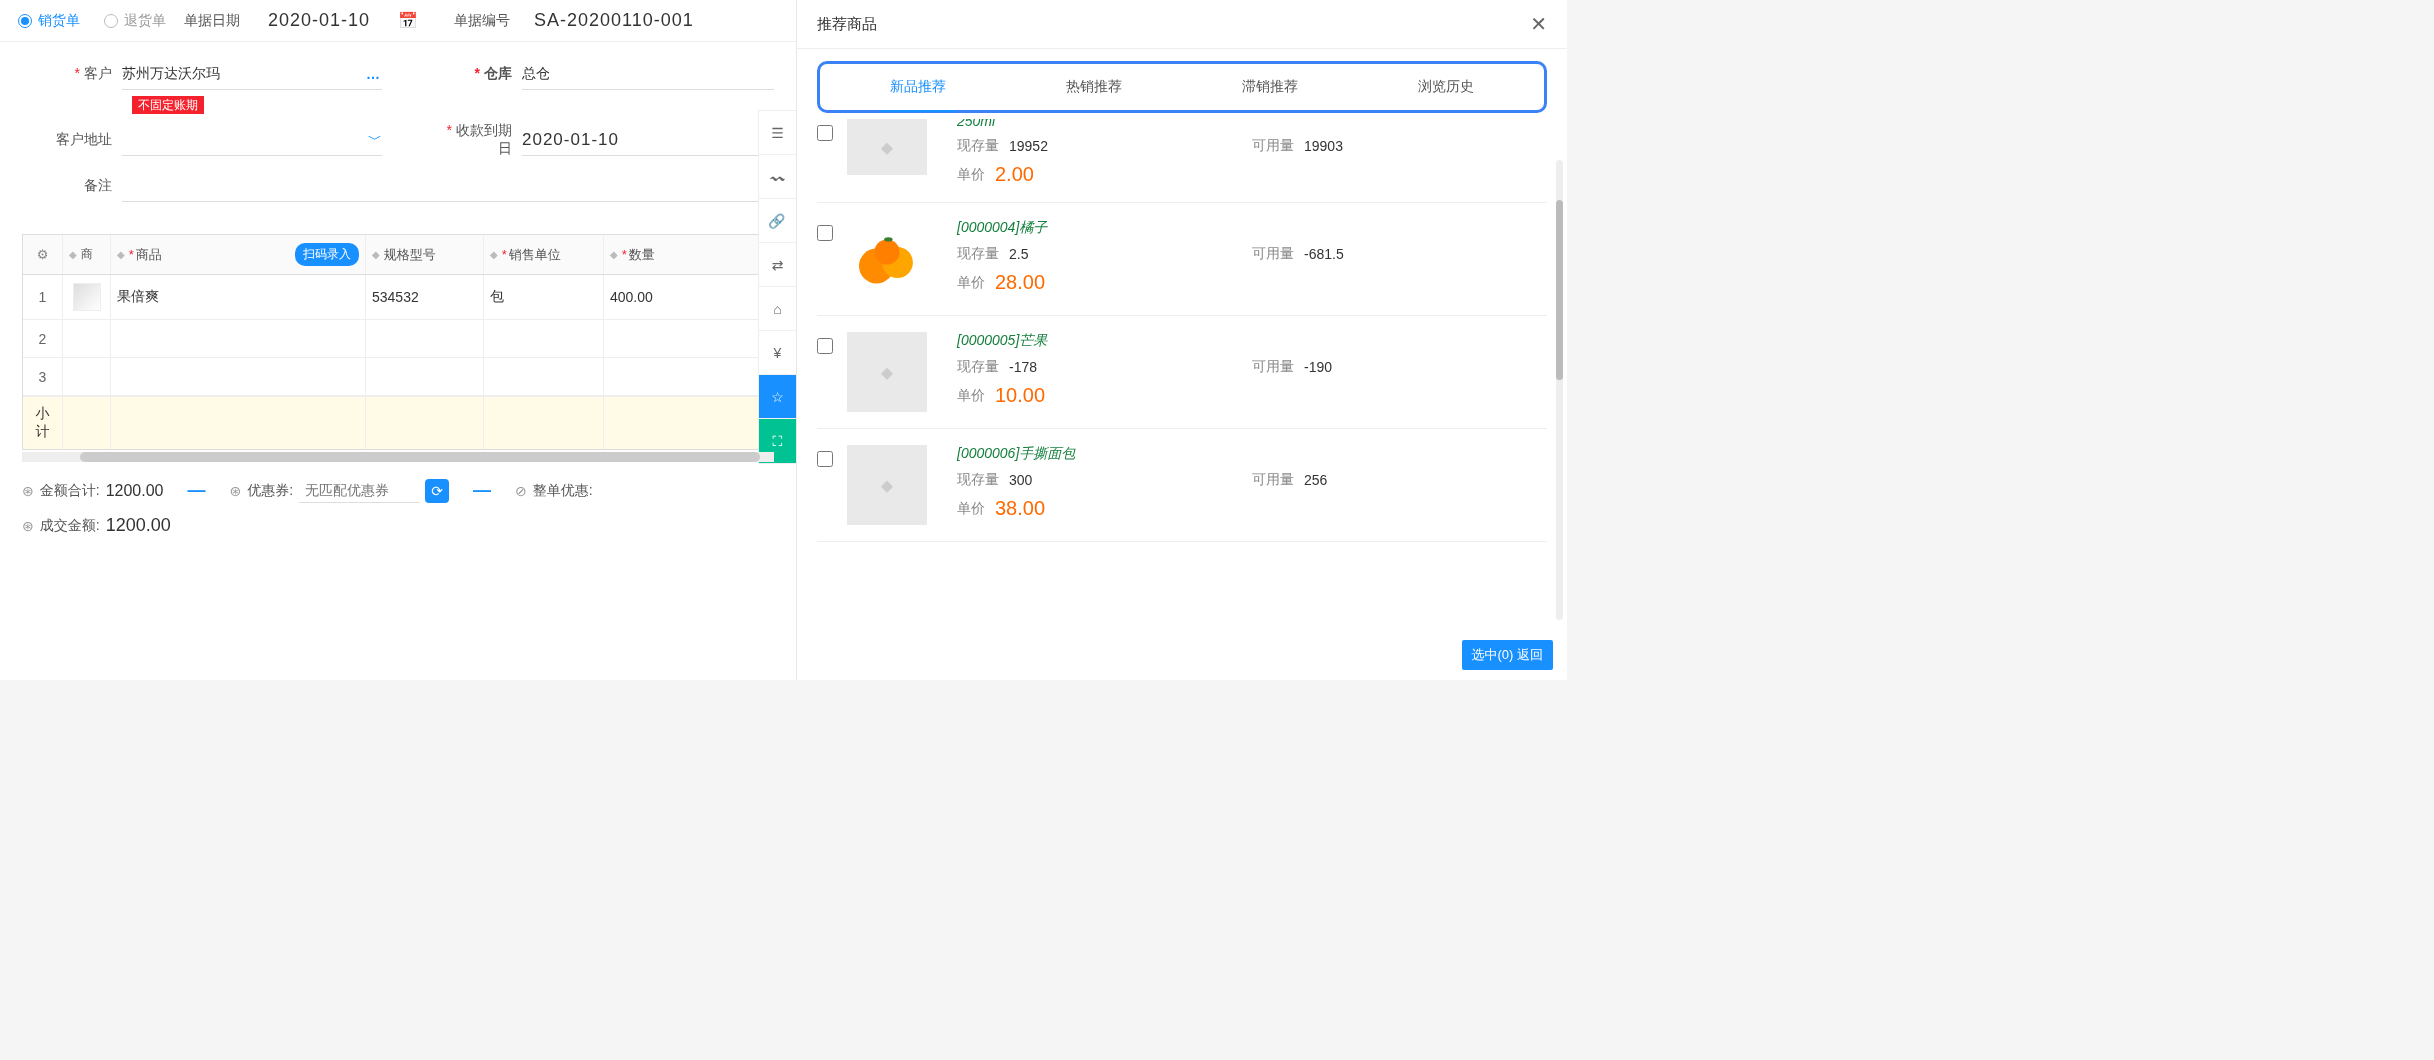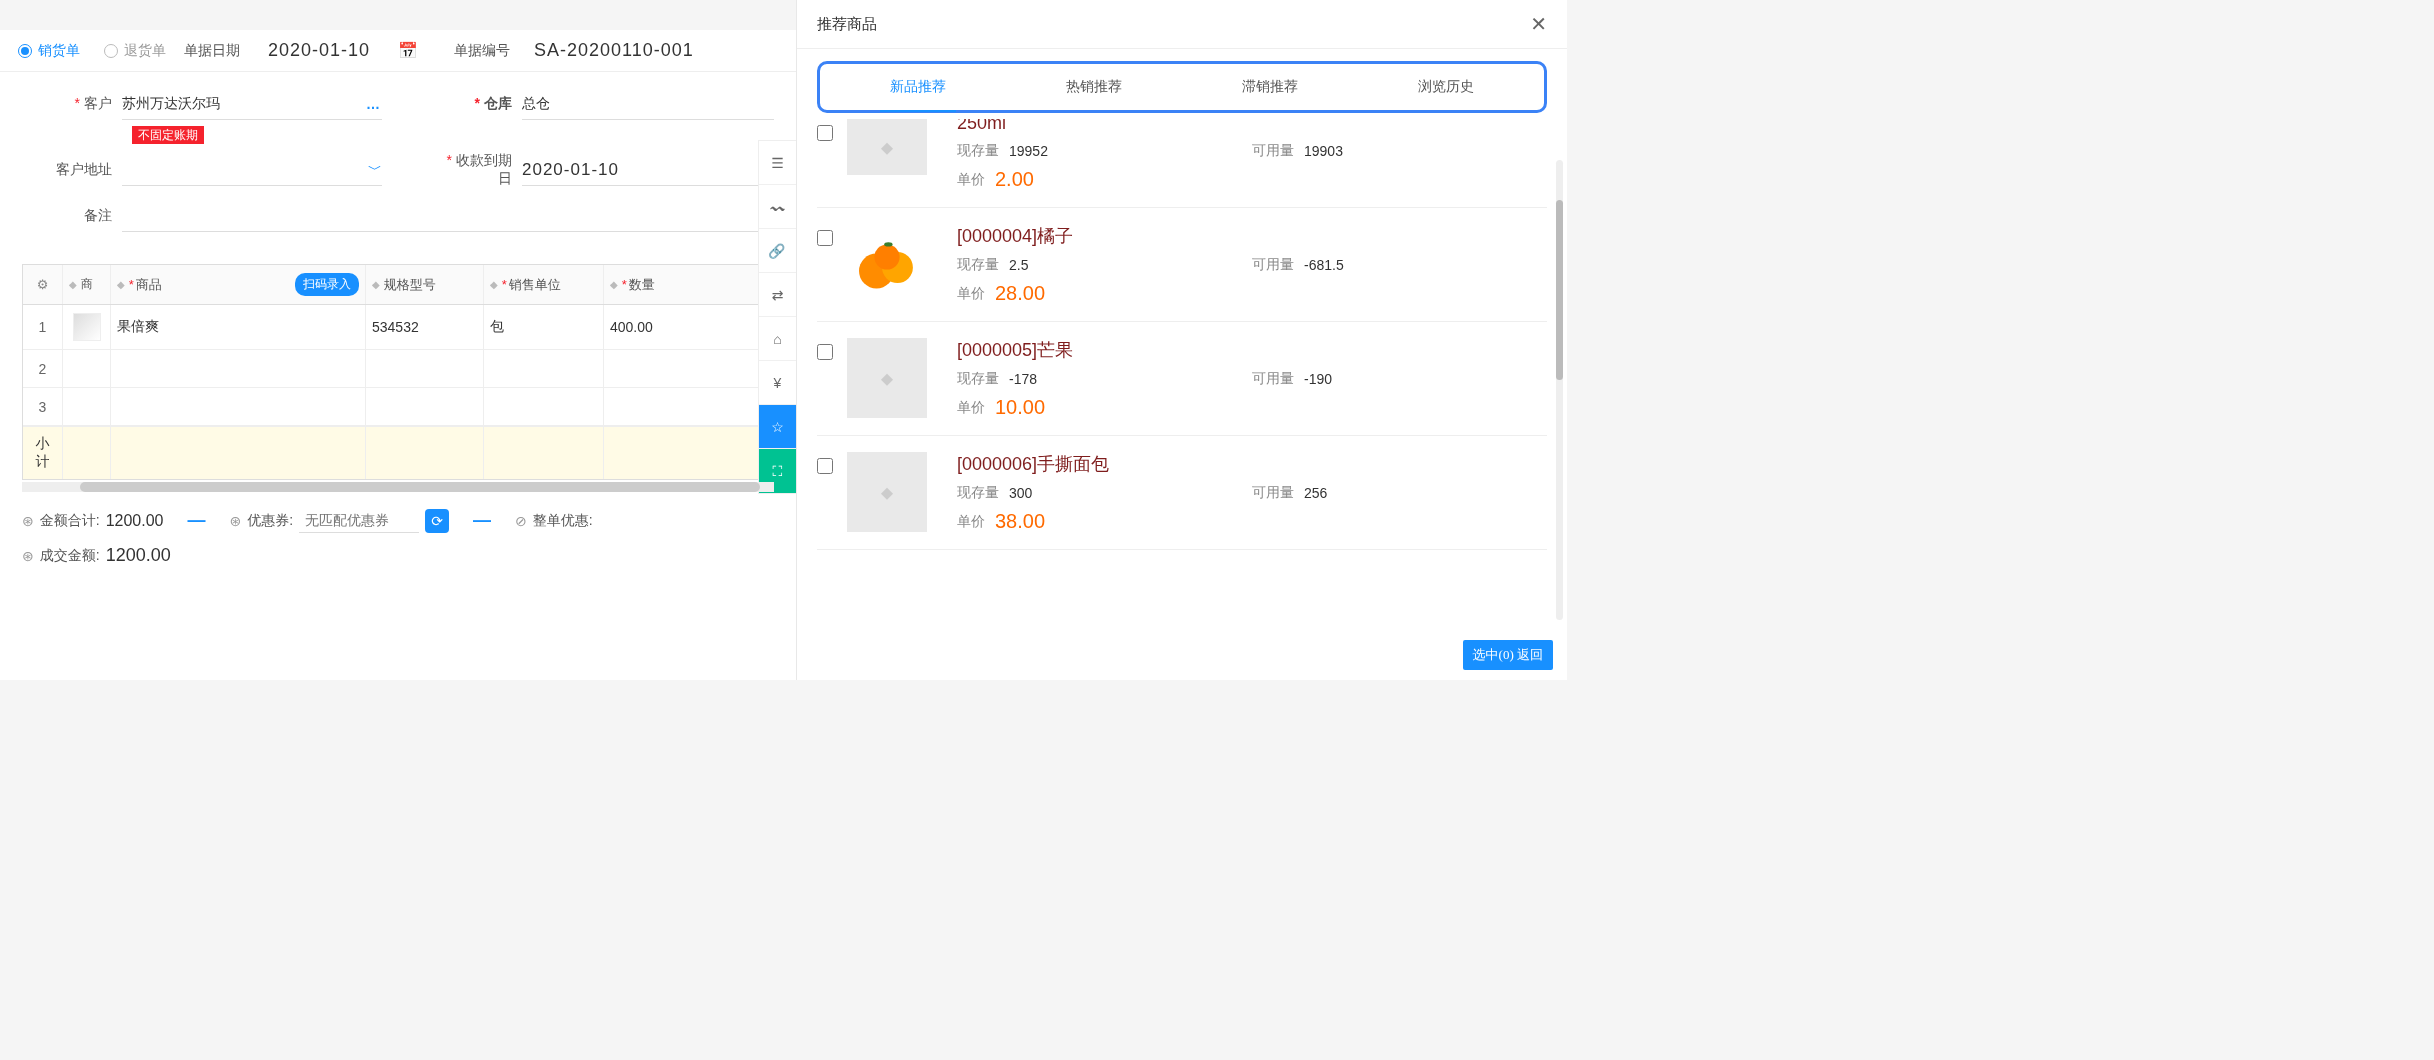--- a/index.html
+++ b/index.html
@@ -1,18 +1,18 @@
 <!DOCTYPE html>
 <html><head>
 <meta charset="utf-8">
 <style>
 * { box-sizing: border-box; margin: 0; padding: 0; }
 body { font-family: -apple-system, "PingFang SC", "Microsoft YaHei", sans-serif; font-size: 14px; color: #333; background: #f5f5f5; }
 .app { display: flex; height: 680px; width: 1567px; position: relative; }
-.left-panel { flex: 0 0 796px; background: #fff; position: relative; overflow: hidden; margin-top: 30px; }
+.left-panel { flex: 0 0 796px; background: #fff; position: relative; overflow: hidden; }
 .right-panel { flex: 1; background: #fff; border-left: 1px solid #e8e8e8; display: flex; flex-direction: column; position: relative; }
 
 
 .doc-type-tabs { display: flex; align-items: center; padding: 10px 18px; gap: 18px; border-bottom: 1px solid #eee; }
 .radio-group { display: flex; gap: 24px; }
 .radio-item { display: flex; align-items: center; gap: 6px; cursor: pointer; }
 .radio-circle { width: 14px; height: 14px; border-radius: 50%; border: 1px solid #bbb; display: inline-flex; align-items: center; justify-content: center; }
 .radio-circle.checked { border-color: #1890ff; }
 .radio-circle.checked::after { content: ''; width: 8px; height: 8px; background: #1890ff; border-radius: 50%; }
 .radio-item.checked span:last-child { color: #1890ff; }
@@ -89,31 +89,31 @@
 .rp-tab.active { color: #1890ff; }
 .rp-tab.active::after { content:''; position:absolute; left:0; right:0; bottom:-10px; height:2px; background:#1890ff; }
 .rp-list { flex: 1; overflow: auto; padding: 0 20px; margin-top: 6px; }
 .rp-item { display: flex; padding: 16px 0; border-bottom: 1px solid #eee; }
 .rp-chk { width: 30px; display:flex; align-items:flex-start; padding-top: 6px; }
 .rp-chk input { width:16px; height:16px; }
 .rp-thumb { width: 80px; height: 80px; background: #e9e9e9; display:flex; align-items:center; justify-content:center; font-size: 36px; color: #ccc; }
 .rp-thumb.orange { background: #fff; }
 .rp-thumb svg { width:70px; height:70px; }
 .rp-info { flex: 1; padding-left: 30px; display:flex; flex-direction: column; gap: 8px; }
-.rp-name { color: #7f1d1d; font-size: 18px; }
+.rp-name { color: #15803d; font-size: 14px; font-style: italic; }
 .rp-kv { display: flex; align-items: center; }
 .rp-kv-row { display: flex; }
 .rp-kv-row .col1 { flex: 1; }
 .rp-kv-row .col2 { flex: 1; }
 .rp-k { color: #888; margin-right: 10px; }
 .rp-v { color: #333; }
 .rp-price { font-size: 20px; color: #ff6a00; font-weight: 500; }
 .rp-scrollbar { position:absolute; right:4px; top:160px; bottom:60px; width:7px; background:#eee; border-radius:4px; }
 .rp-scrollbar::after { content:''; position:absolute; top:40px; left:0; width:7px; height:180px; background:#bbb; border-radius:4px; }
-.rp-footer { text-align: right; padding: 10px 14px; font-family: Liberation Serif, serif; }
+.rp-footer { text-align: right; padding: 10px 14px; }
 .btn-blue { background: #1890ff; color: #fff; padding: 6px 10px; border-radius: 2px; cursor: pointer; display:inline-block; font-size: 13px; }
 </style>
 </head>
 <body>
 
 <div class="app">
 
   <div class="left-panel">
     <div class="doc-type-tabs">
       <div class="radio-group">

